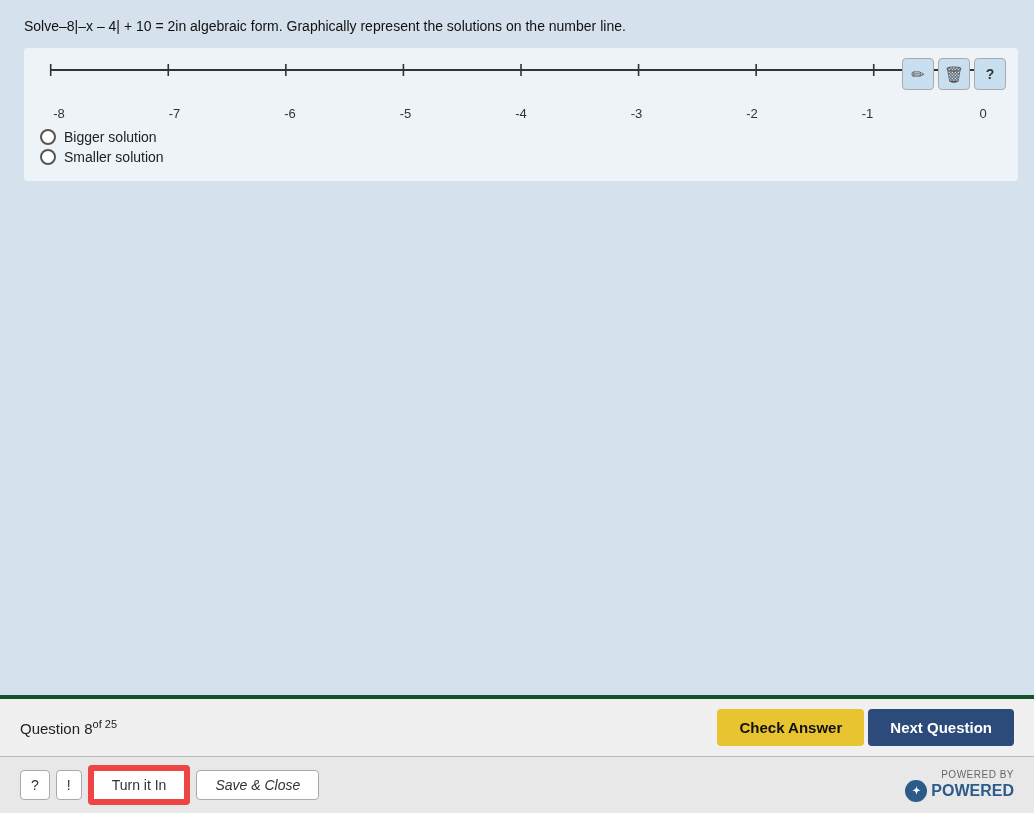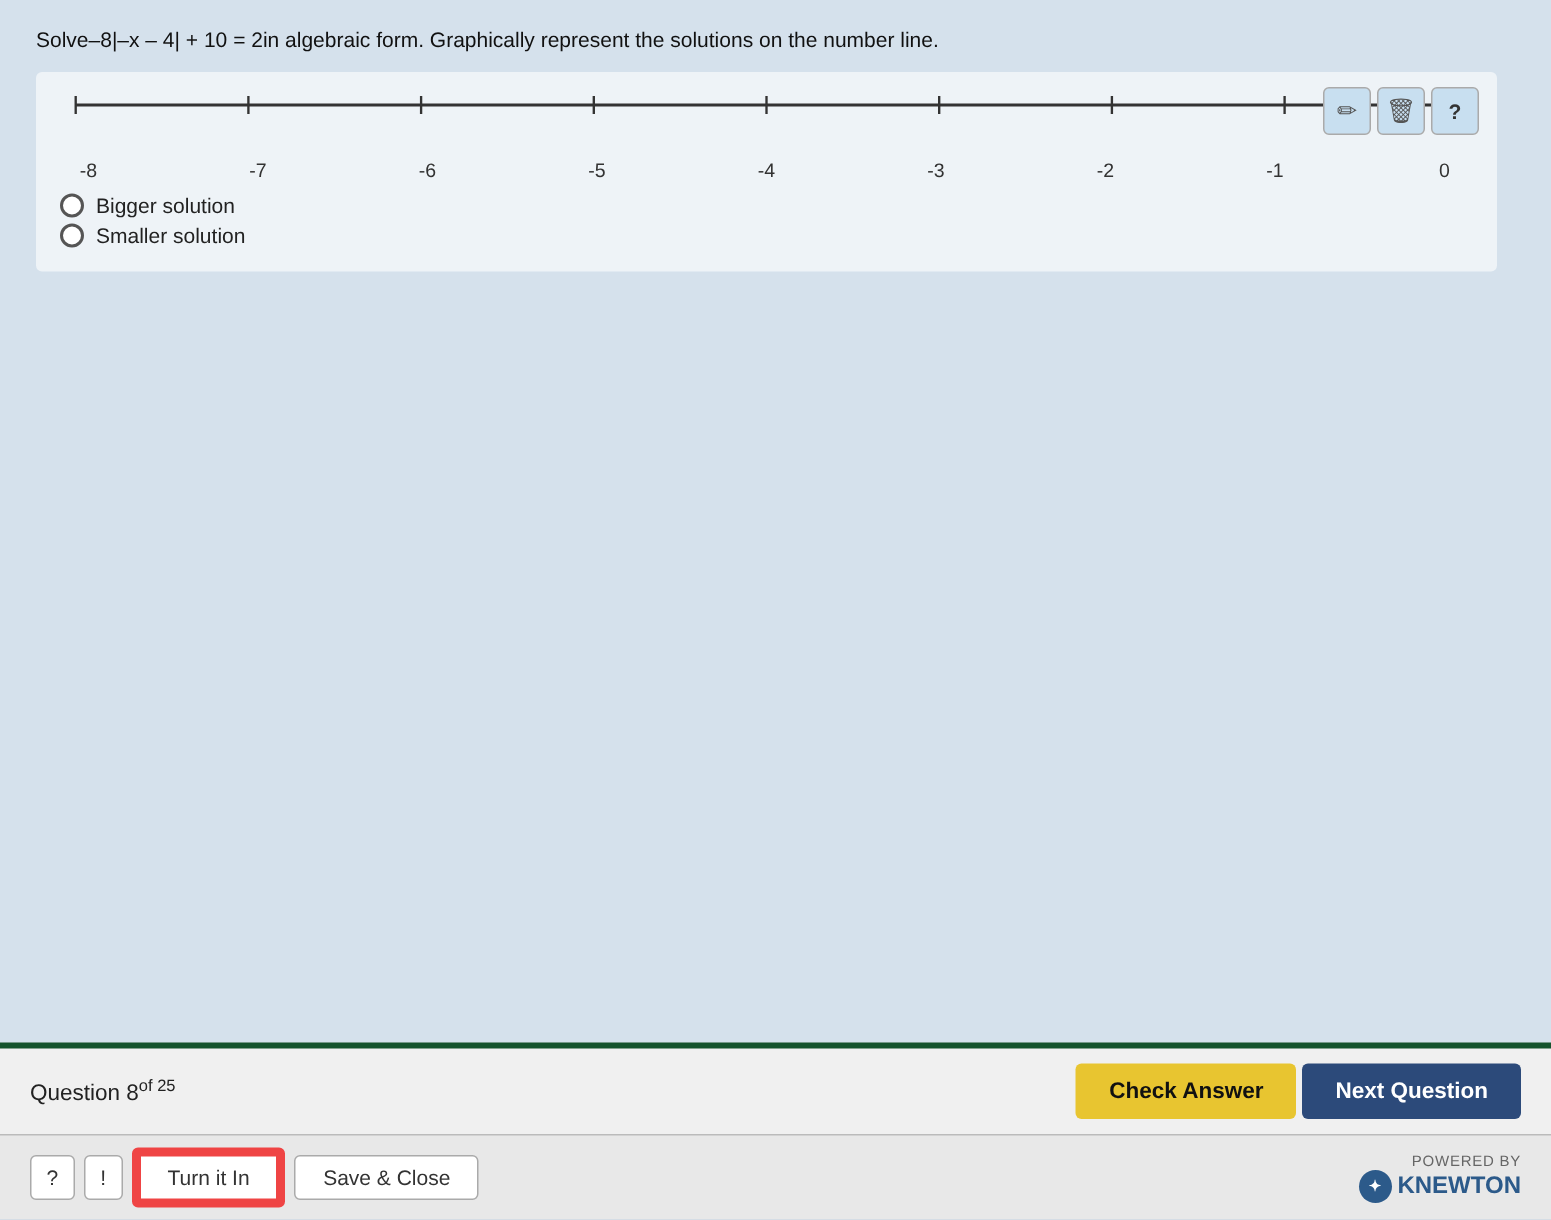--- a/index.html
+++ b/index.html
@@ -15,21 +15,21 @@
     .main-container {
       position: absolute;
       top: 0; left: 0; right: 0; bottom: 0;
       display: flex;
       flex-direction: column;
     }
 
     .content-area {
       flex: 1;
       background: rgba(220, 230, 240, 0.85);
-      padding: 18px 36px 12px 24px;
+      padding: 18px 16px 12px 24px;
       display: flex;
       flex-direction: column;
     }
 
     .problem-text {
       font-size: 14px;
       color: #111;
       margin-bottom: 14px;
       font-weight: 400;
     }
@@ -208,20 +208,21 @@
     }
 
     .btn-save-close {
       background: white;
       border: 1px solid #aaa;
       border-radius: 4px;
       padding: 6px 18px;
       font-size: 14px;
       cursor: pointer;
       color: #333;
+      font-style: italic;
     }
 
     .powered-by {
       display: flex;
       flex-direction: column;
       align-items: flex-end;
     }
 
     .powered-by-text {
       font-size: 10px;
@@ -327,17 +328,17 @@
     <div class="action-bar-left">
       <button class="btn-small">?</button>
       <button class="btn-small">!</button>
       <button class="btn-turn-in">Turn it In</button>
       <button class="btn-save-close">Save &amp; Close</button>
     </div>
     <div class="powered-by">
       <span class="powered-by-text">POWERED BY</span>
       <div class="knewton-logo">
         <div class="knewton-icon">✦</div>
-        <span>KNEWTON</span>
+        <span>POWERED</span>
       </div>
     </div>
   </div>
 </div>
 
 </body></html>

